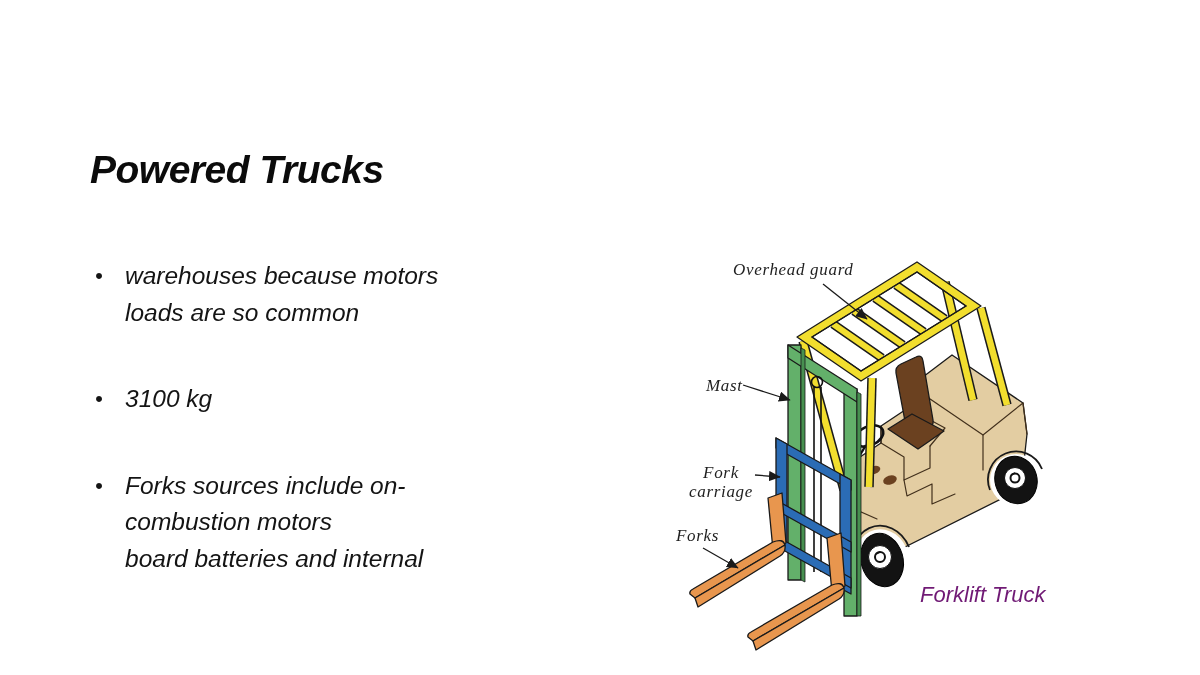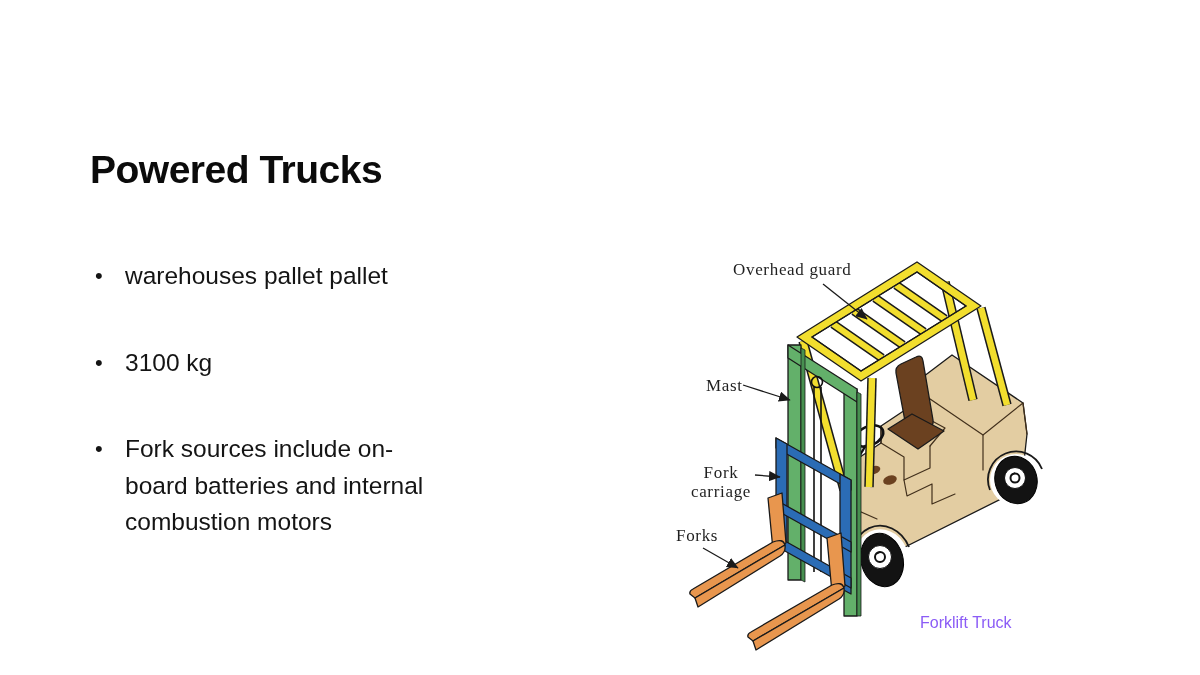--- a/index.html
+++ b/index.html
@@ -3,20 +3,21 @@
 <meta charset="utf-8">
 <style>
   html,body{margin:0;padding:0;background:#888;}
   .slide{
     position:relative;
     width:1200px;height:675px;
     background:#ffffff;
     overflow:hidden;
     font-family:"Liberation Sans", sans-serif;
     color:#121212;
+    font-style:italic;
   }
   .title{
     position:absolute;left:90px;top:148px;
     font-size:39px;font-weight:600;letter-spacing:-0.5px;
     color:#0b0b0b;white-space:nowrap;
   }
   .bullets{
     position:absolute;left:93px;top:258px;width:460px;
     list-style:none;margin:0;padding:0;
   }
@@ -33,47 +34,48 @@
   .bullet-line{white-space:nowrap;}
   .diagram{
     position:absolute;left:645px;top:242px;width:520px;height:410px;
   }
   .diagram svg{display:block;width:520px;height:410px;}
   .part-label{
     font-family:"Liberation Serif","DejaVu Serif",serif;
     font-size:17px;fill:#1f1f1f;letter-spacing:0.04em;
   }
   .caption{
-    position:absolute;left:920px;top:614px;
-    font-size:16px;color:#8b5cf6;white-space:nowrap;
+    position:absolute;left:920px;top:582px;
+    font-size:22px;color:#701a75;white-space:nowrap;
   }
   .outline{stroke:#1a1a1a;stroke-width:1.3;stroke-linejoin:round;}
   .bodyline{fill:none;stroke:#42301c;stroke-width:1.2;stroke-linejoin:round;stroke-linecap:round;}
 </style>
 </head>
 <body>
 
 <div class="slide">
 
   <div class="title">Powered Trucks</div>
 
   <ul class="bullets">
     <li>
       <span class="dot">•</span>
-      <div class="bullet-line">warehouses pallet pallet</div>
+      <div class="bullet-line">warehouses because motors</div>
+      <div class="bullet-line">loads are so common</div>
     </li>
     <li>
       <span class="dot">•</span>
       <div class="bullet-line">3100 kg</div>
     </li>
     <li>
       <span class="dot">•</span>
-      <div class="bullet-line">Fork sources include on-</div>
+      <div class="bullet-line">Forks sources include on-</div>
+      <div class="bullet-line">combustion motors</div>
       <div class="bullet-line">board batteries and internal</div>
-      <div class="bullet-line">combustion motors</div>
     </li>
   </ul>
 
   <div class="diagram">
     <svg viewBox="0 0 520 410">
       <defs>
         <marker id="ah" markerWidth="11" markerHeight="9" refX="8.5" refY="4" orient="auto">
           <path d="M0,0 L9,4 L0,8 Z" fill="#1a1a1a"></path>
         </marker>
       </defs>

